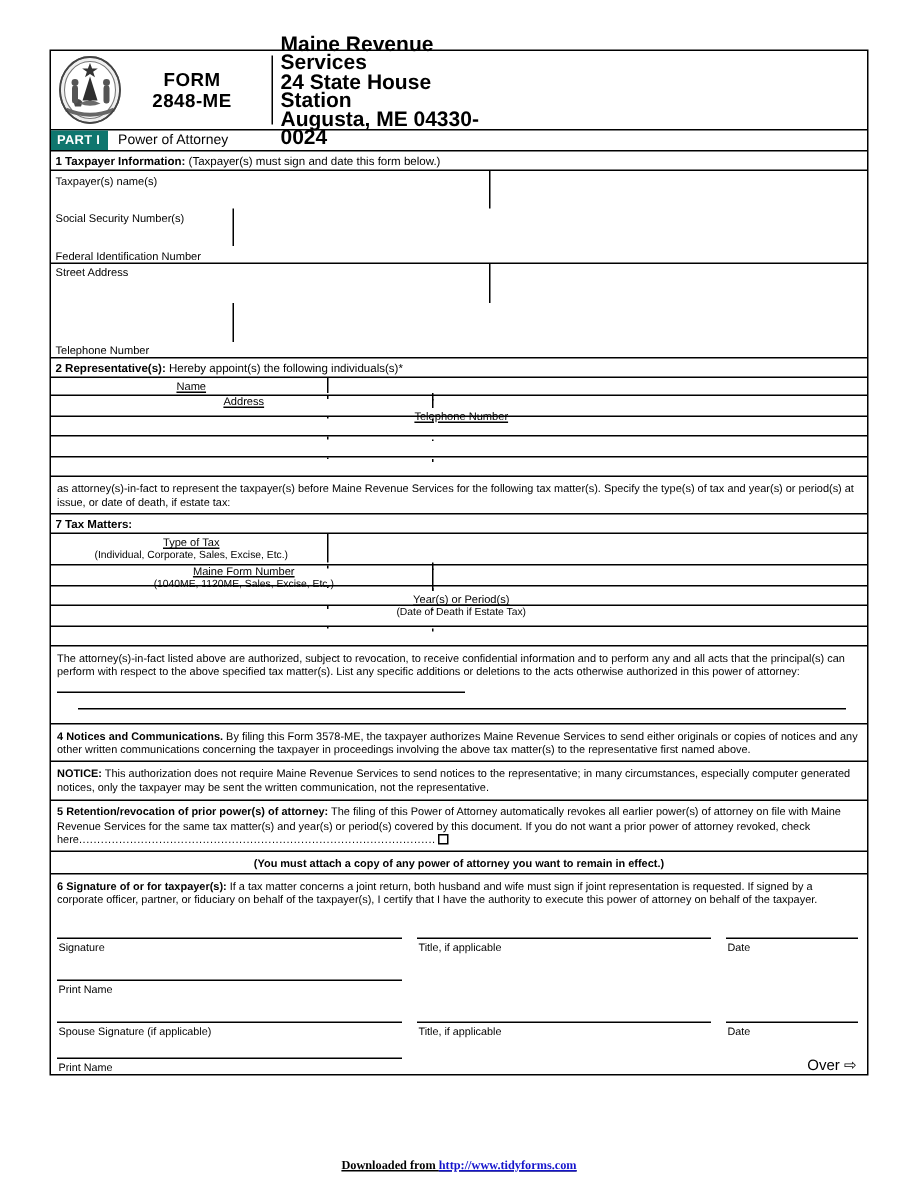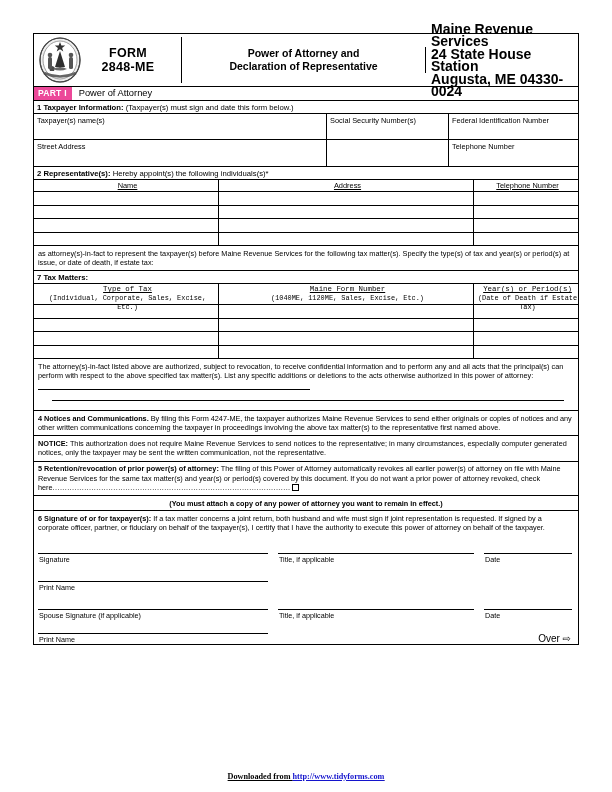--- a/index.html
+++ b/index.html
@@ -84,21 +84,21 @@
   }
 
   
   .partbar {
     display: flex;
     align-items: center;
     border-bottom: 1.6px solid #000;
     height: 13px;
   }
   .part-tag {
-    background: #ec4899;
+    background: #0f766e;
     color: #fff;
     font-weight: bold;
     font-size: 8.6px;
     padding: 1px 5px 1px 4px;
     line-height: 11px;
     letter-spacing: .2px;
   }
   .part-title {
     font-size: 9.3px;
     margin-left: 7px;
@@ -109,21 +109,21 @@
   .secline {
     font-size: 7.7px;
     font-weight: bold;
     padding: 1.5px 0 1.5px 3px;
     border-bottom: 1.6px solid #000;
     line-height: 9px;
   }
   .secline .norm { font-weight: normal; margin-top: 40px; }
 
   .row { display: flex; }
-  .bb { border-bottom: 1.6px solid #000; }
+  .bb { border-bottom: 1.6px solid #000; flex-direction: column; }
   .br { border-right: 1.6px solid #000; }
   .cell {
     box-sizing: border-box;
     font-size: 7.4px;
     padding: 1.5px 0 0 3px;
     line-height: 9px;
   }
 
   .c-name { width: 293px; }
   .c-ssn  { width: 122px; }
@@ -155,21 +155,21 @@
     padding: 2.5px 4px 3px 4px;
     text-align: left;
   }
   .para b { font-weight: bold; }
 
   
   .tm-a { width: 185px; }
   .tm-b { width: 255px; }
   .tm-c { flex: 1; }
   .tm-head { height: 20px; }
-  .tm-head .thcell { padding-top: 1px; font-family: Liberation Mono, monospace; }
+  .tm-head .thcell { padding-top: 1px; }
   .tm-row { height: 12.5px; }
   .sub { font-size: 6.9px; }
 
   
   .fill {
     display: inline-block;
     border-bottom: .9px solid #000;
     vertical-align: bottom;
   }
   .ruleline {
@@ -274,24 +274,20 @@
           <circle cx="32" cy="18" r="2.3" fill="#555"></circle>
           <path d="M14 32 q7 -4 14 0 q-7 3 -14 0 z" fill="#6a6a6a"></path>
           <path d="M5 36 q16 7 32 0" fill="none" stroke="#666" stroke-width="2.6"></path>
           <ellipse cx="21" cy="23" rx="20" ry="22" fill="none" stroke="#444" stroke-width="1.2"></ellipse>
         </svg>
         <div class="mh-formname">
           <div>FORM</div>
           <div>2848-ME</div>
         </div>
       </div>
-      <div class="mh-center">
-        <div>Power of Attorney and</div>
-        <div>Declaration of Representative</div>
-      </div>
       <div class="mh-right">
         <div>Maine Revenue Services</div>
         <div>24 State House Station</div>
         <div>Augusta, ME  04330-0024</div>
       </div>
     </div>
 
     <div class="partbar">
       <span class="part-tag">PART I</span>
       <span class="part-title">Power of Attorney</span>
@@ -381,21 +377,21 @@
       <div class="cell tm-c"></div>
     </div>
 
     <div class="bb">
       <div class="para"><span>The attorney(s)-in-fact listed above are authorized, subject to revocation, to receive confidential information and to perform any and all acts that the principal(s) can perform with respect to the above specified tax matter(s). List any specific additions or deletions  to the acts otherwise authorized in this power of attorney:</span><span class="fill" style="width:272px;height:8px;"></span></div>
       <div class="ruleline"></div>
       <div style="height:9px;"></div>
     </div>
 
     <div class="para bb">
-      <b>4 Notices and Communications.</b><span>  By filing this Form 4247-ME, the taxpayer authorizes Maine Revenue Services to send either originals or copies of notices and any other written communications concerning the taxpayer in proceedings involving the above tax matter(s) to the representative first named above.</span>
+      <b>4 Notices and Communications.</b><span>  By filing this Form 3578-ME, the taxpayer authorizes Maine Revenue Services to send either originals or copies of notices and any other written communications concerning the taxpayer in proceedings involving the above tax matter(s) to the representative first named above.</span>
     </div>
     <div class="para bb">
       <b>NOTICE:</b><span>  This authorization does not require Maine Revenue Services to send notices to the representative; in many circumstances, especially computer generated notices, only the taxpayer may be sent the written communication, not the representative.</span>
     </div>
 
     <div class="para bb">
       <b>5 Retention/revocation of prior power(s) of attorney:</b><span> The filing of this Power of Attorney automatically revokes all earlier power(s) of attorney on file with Maine Revenue Services for the same tax matter(s) and year(s) or period(s) covered by this document. If you do not want a prior power of attorney revoked, check here</span><span class="dotline">..................................................................................................</span><span class="checkbox"></span>
     </div>
     <div class="center-note">(You must attach a copy of any power of attorney you want to remain in effect.)</div>
 

